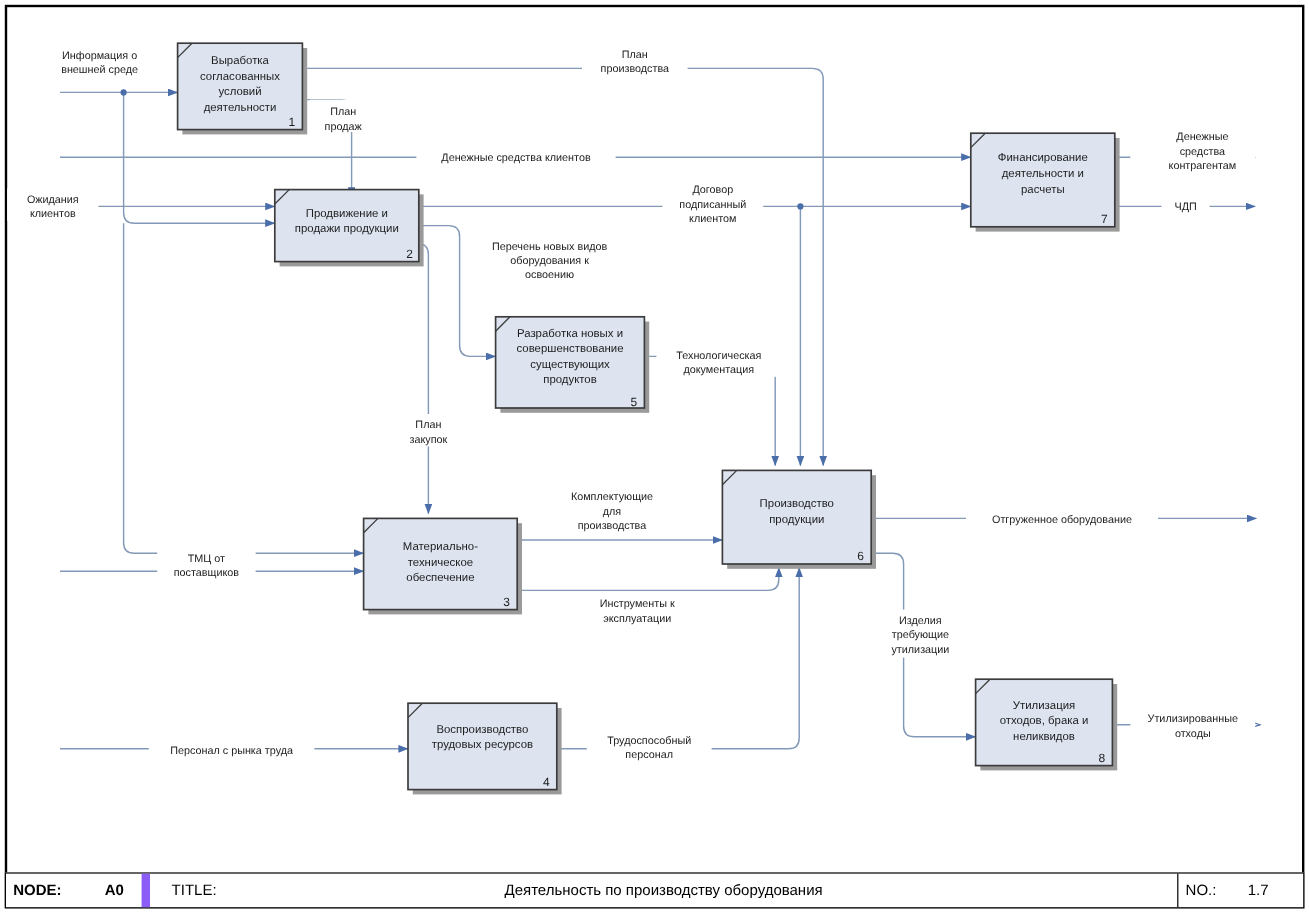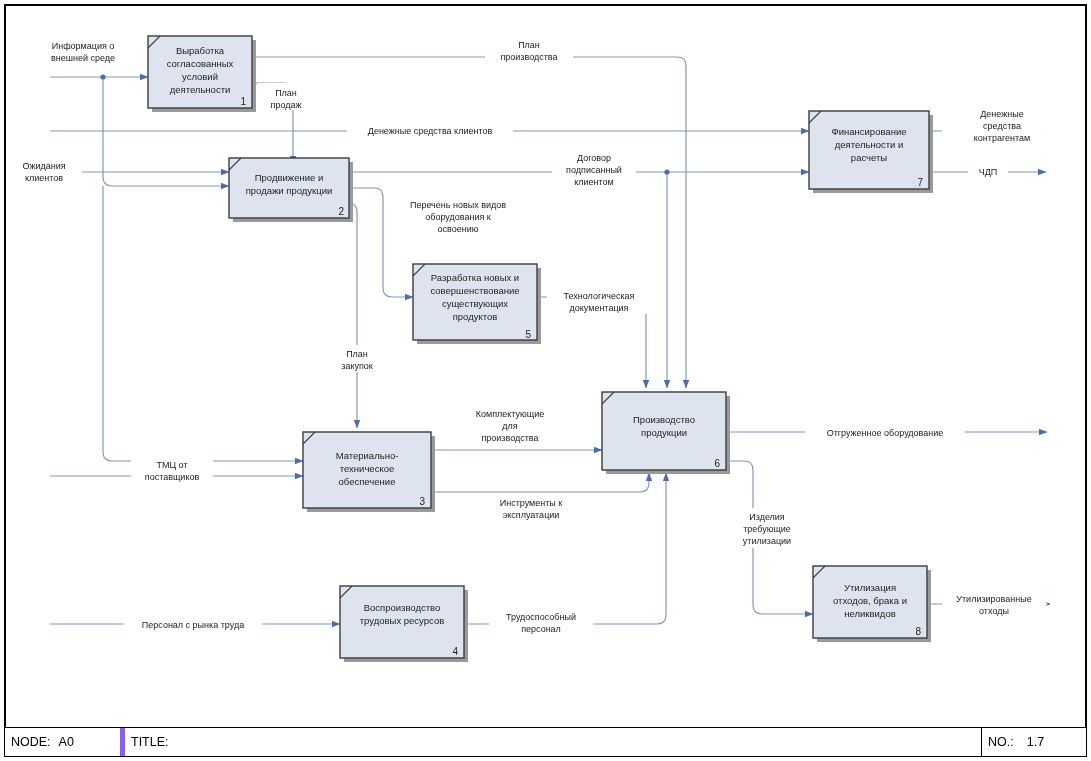--- a/index.html
+++ b/index.html
@@ -82,39 +82,40 @@
   }
   .tb-cell {
     display: flex;
     align-items: center;
     box-sizing: border-box;
     padding: 0 6px;
     white-space: nowrap;
   }
   .tb-node {
     width: 120px;
-    border-right: 5px solid #8b5cf6;
-    gap: 8px;
+    border-right: 7px solid #8b5cf6;
+    gap: 36px;
+    font-weight: bold;
   }
   .tb-title {
     flex: 1;
     border-right: 1px solid #000000;
     position: relative;
   }
   .tb-title-label {
     position: absolute;
-    left: 6px;
+    left: 18px;
   }
   .tb-title-value {
     width: 100%;
     text-align: center;
   }
   .tb-no {
     width: 104px;
-    gap: 13px;
+    gap: 26px;
   }
 </style>
 </head>
 <body>
 
 <div id="canvas">
 
   <svg id="diagram-svg" viewBox="0 0 1091 761">
     <defs>
       <marker id="arr" markerWidth="9" markerHeight="9" refX="8" refY="3.2" orient="auto" markerUnits="userSpaceOnUse">
@@ -371,20 +372,21 @@
     </g>
   </svg>
 
   <div class="titlebar">
     <div class="tb-cell tb-node">
       <span>NODE:</span>
       <span>A0</span>
     </div>
     <div class="tb-cell tb-title">
       <span class="tb-title-label">TITLE:</span>
+      <span class="tb-title-value">Деятельность по производству оборудования</span>
     </div>
     <div class="tb-cell tb-no">
       <span>NO.:</span>
       <span>1.7</span>
     </div>
   </div>
 
 </div>
 
 </body></html>

